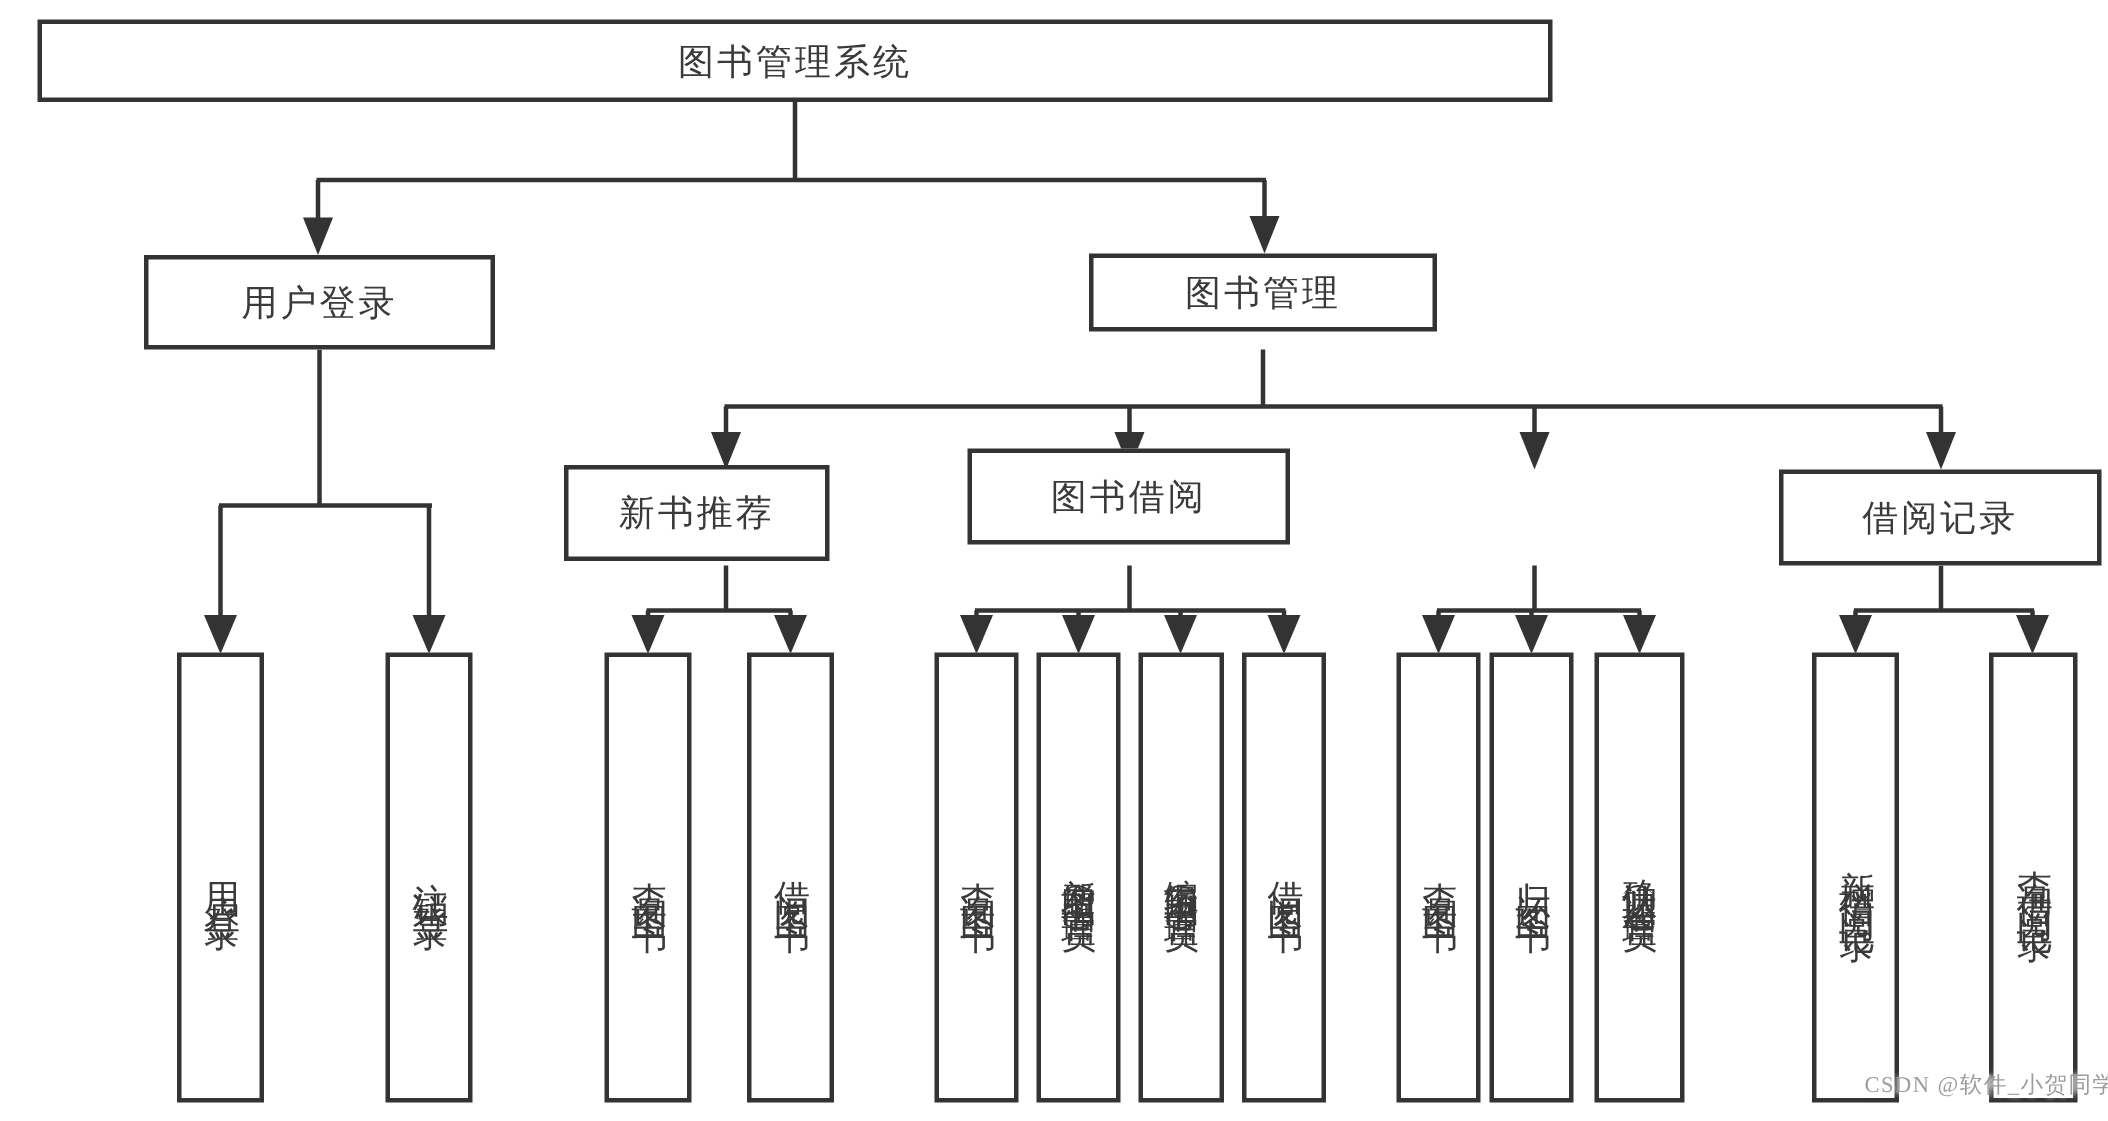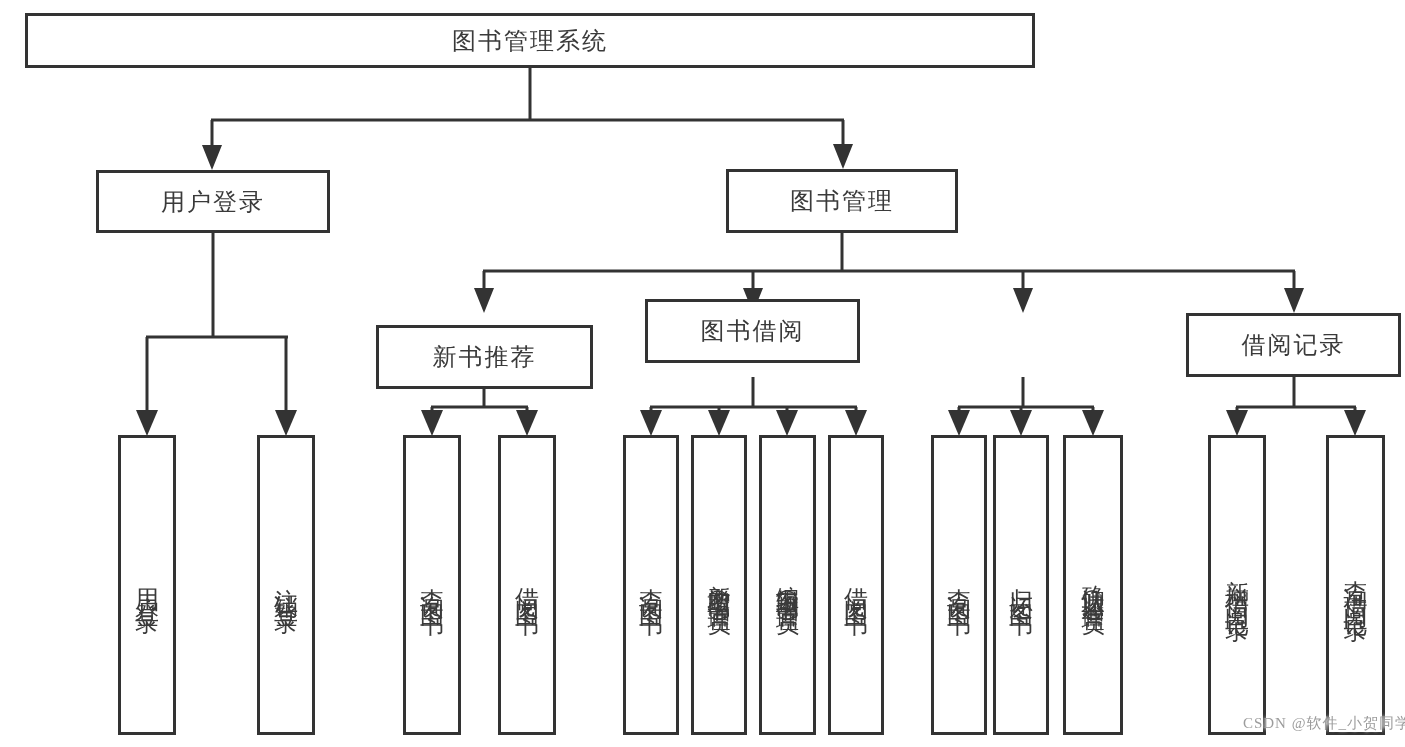--- a/index.html
+++ b/index.html
@@ -118,23 +118,23 @@
     <line x1="1223" y1="407" x2="1343" y2="407"></line>
     <line x1="1224" y1="407" x2="1224" y2="412"></line>
     <polygon points="1213,410 1235,410 1224,436"></polygon>
     <line x1="1342" y1="407" x2="1342" y2="412"></line>
     <polygon points="1331,410 1353,410 1342,436"></polygon>
   </svg>
 
   <div class="node" style="left:12px; top:13px; width:1010px; height:55px;">图书管理系统</div>
 
   <div class="node" style="left:83px; top:170px; width:234px; height:63px;">用户登录</div>
-  <div class="node" style="left:713px; top:169px; width:232px; height:64px;">图书管理</div>
+  <div class="node" style="left:713px; top:169px; width:232px; height:52px;">图书管理</div>
 
-  <div class="node" style="left:363px; top:325px; width:217px; height:64px;">新书推荐</div>
+  <div class="node" style="left:363px; top:310px; width:177px; height:64px;">新书推荐</div>
   <div class="node" style="left:632px; top:299px; width:215px; height:64px;">图书借阅</div>
   <div class="node" style="left:1173px; top:313px; width:215px; height:64px;">借阅记录</div>
 
   <div class="node leaf" style="left:105px; width:58px;">用户登录</div>
   <div class="node leaf" style="left:244px; width:58px;">注销登录</div>
 
   <div class="node leaf" style="left:390px; width:58px;">查询图书</div>
   <div class="node leaf" style="left:485px; width:58px;">借阅图书</div>
 
   <div class="node leaf" style="left:610px; width:56px;">查询图书</div>

